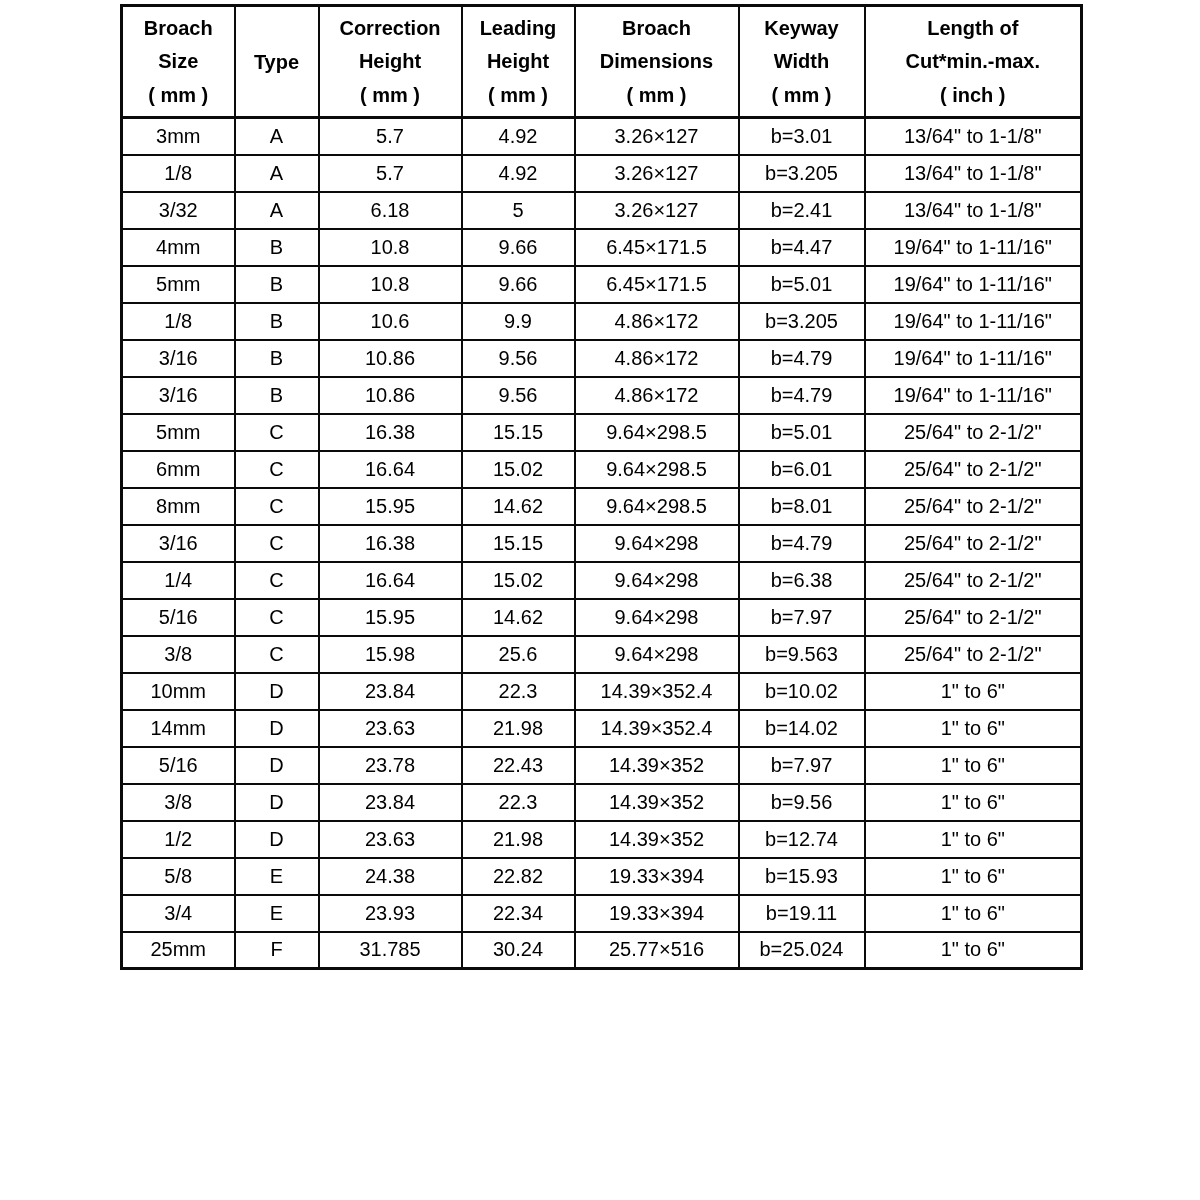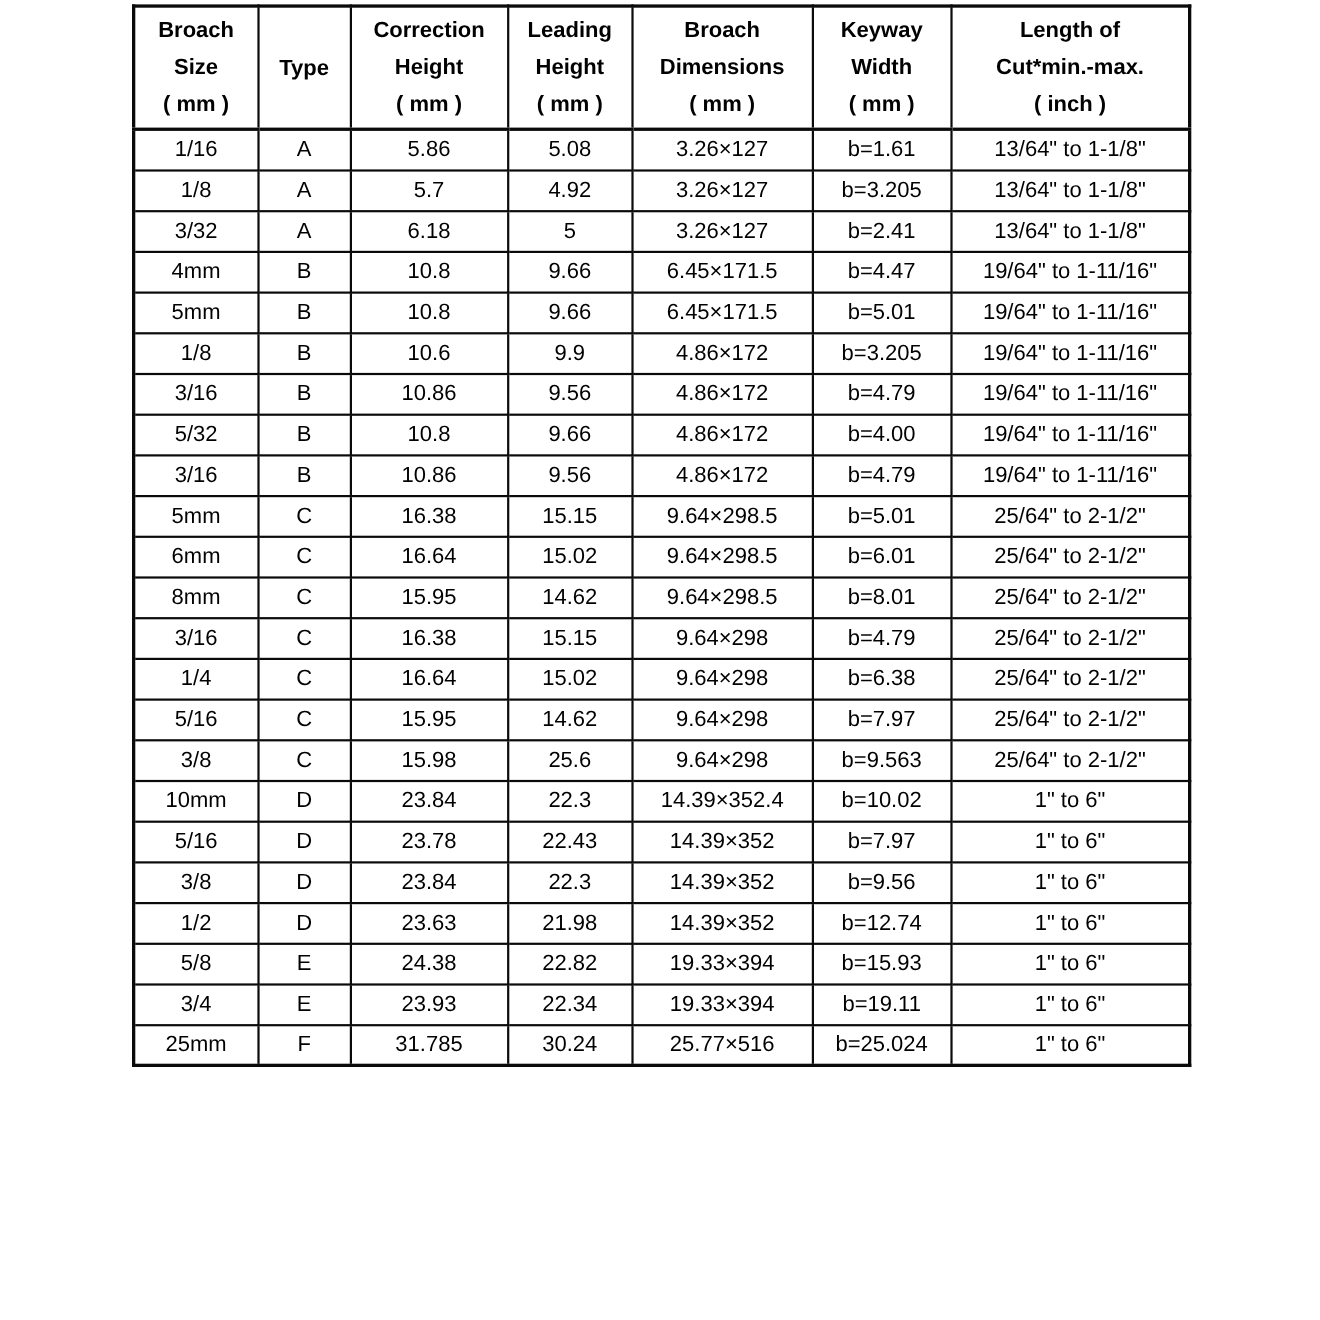--- a/index.html
+++ b/index.html
@@ -118,26 +118,26 @@
             <div class="header-stack">
               <div class="header-line">Length of</div>
               <div class="header-line">Cut*min.-max.</div>
               <div class="header-line">( inch )</div>
             </div>
           </th>
         </tr>
     </thead>
     <tbody id="table-body">
         <tr>
-          <td>1/16</td>
+          <td>3mm</td>
           <td>A</td>
-          <td>5.86</td>
-          <td>5.08</td>
+          <td>5.7</td>
+          <td>4.92</td>
           <td>3.26×127</td>
-          <td>b=1.61</td>
+          <td>b=3.01</td>
           <td>13/64" to 1-1/8"</td>
         </tr>
         <tr>
           <td>1/8</td>
           <td>A</td>
           <td>5.7</td>
           <td>4.92</td>
           <td>3.26×127</td>
           <td>b=3.205</td>
           <td>13/64" to 1-1/8"</td>
@@ -181,29 +181,20 @@
         <tr>
           <td>3/16</td>
           <td>B</td>
           <td>10.86</td>
           <td>9.56</td>
           <td>4.86×172</td>
           <td>b=4.79</td>
           <td>19/64" to 1-11/16"</td>
         </tr>
         <tr>
-          <td>5/32</td>
-          <td>B</td>
-          <td>10.8</td>
-          <td>9.66</td>
-          <td>4.86×172</td>
-          <td>b=4.00</td>
-          <td>19/64" to 1-11/16"</td>
-        </tr>
-        <tr>
           <td>3/16</td>
           <td>B</td>
           <td>10.86</td>
           <td>9.56</td>
           <td>4.86×172</td>
           <td>b=4.79</td>
           <td>19/64" to 1-11/16"</td>
         </tr>
         <tr>
           <td>5mm</td>
@@ -268,20 +259,29 @@
           <td>b=9.563</td>
           <td>25/64" to 2-1/2"</td>
         </tr>
         <tr>
           <td>10mm</td>
           <td>D</td>
           <td>23.84</td>
           <td>22.3</td>
           <td>14.39×352.4</td>
           <td>b=10.02</td>
+          <td>1" to 6"</td>
+        </tr>
+        <tr>
+          <td>14mm</td>
+          <td>D</td>
+          <td>23.63</td>
+          <td>21.98</td>
+          <td>14.39×352.4</td>
+          <td>b=14.02</td>
           <td>1" to 6"</td>
         </tr>
         <tr>
           <td>5/16</td>
           <td>D</td>
           <td>23.78</td>
           <td>22.43</td>
           <td>14.39×352</td>
           <td>b=7.97</td>
           <td>1" to 6"</td>

